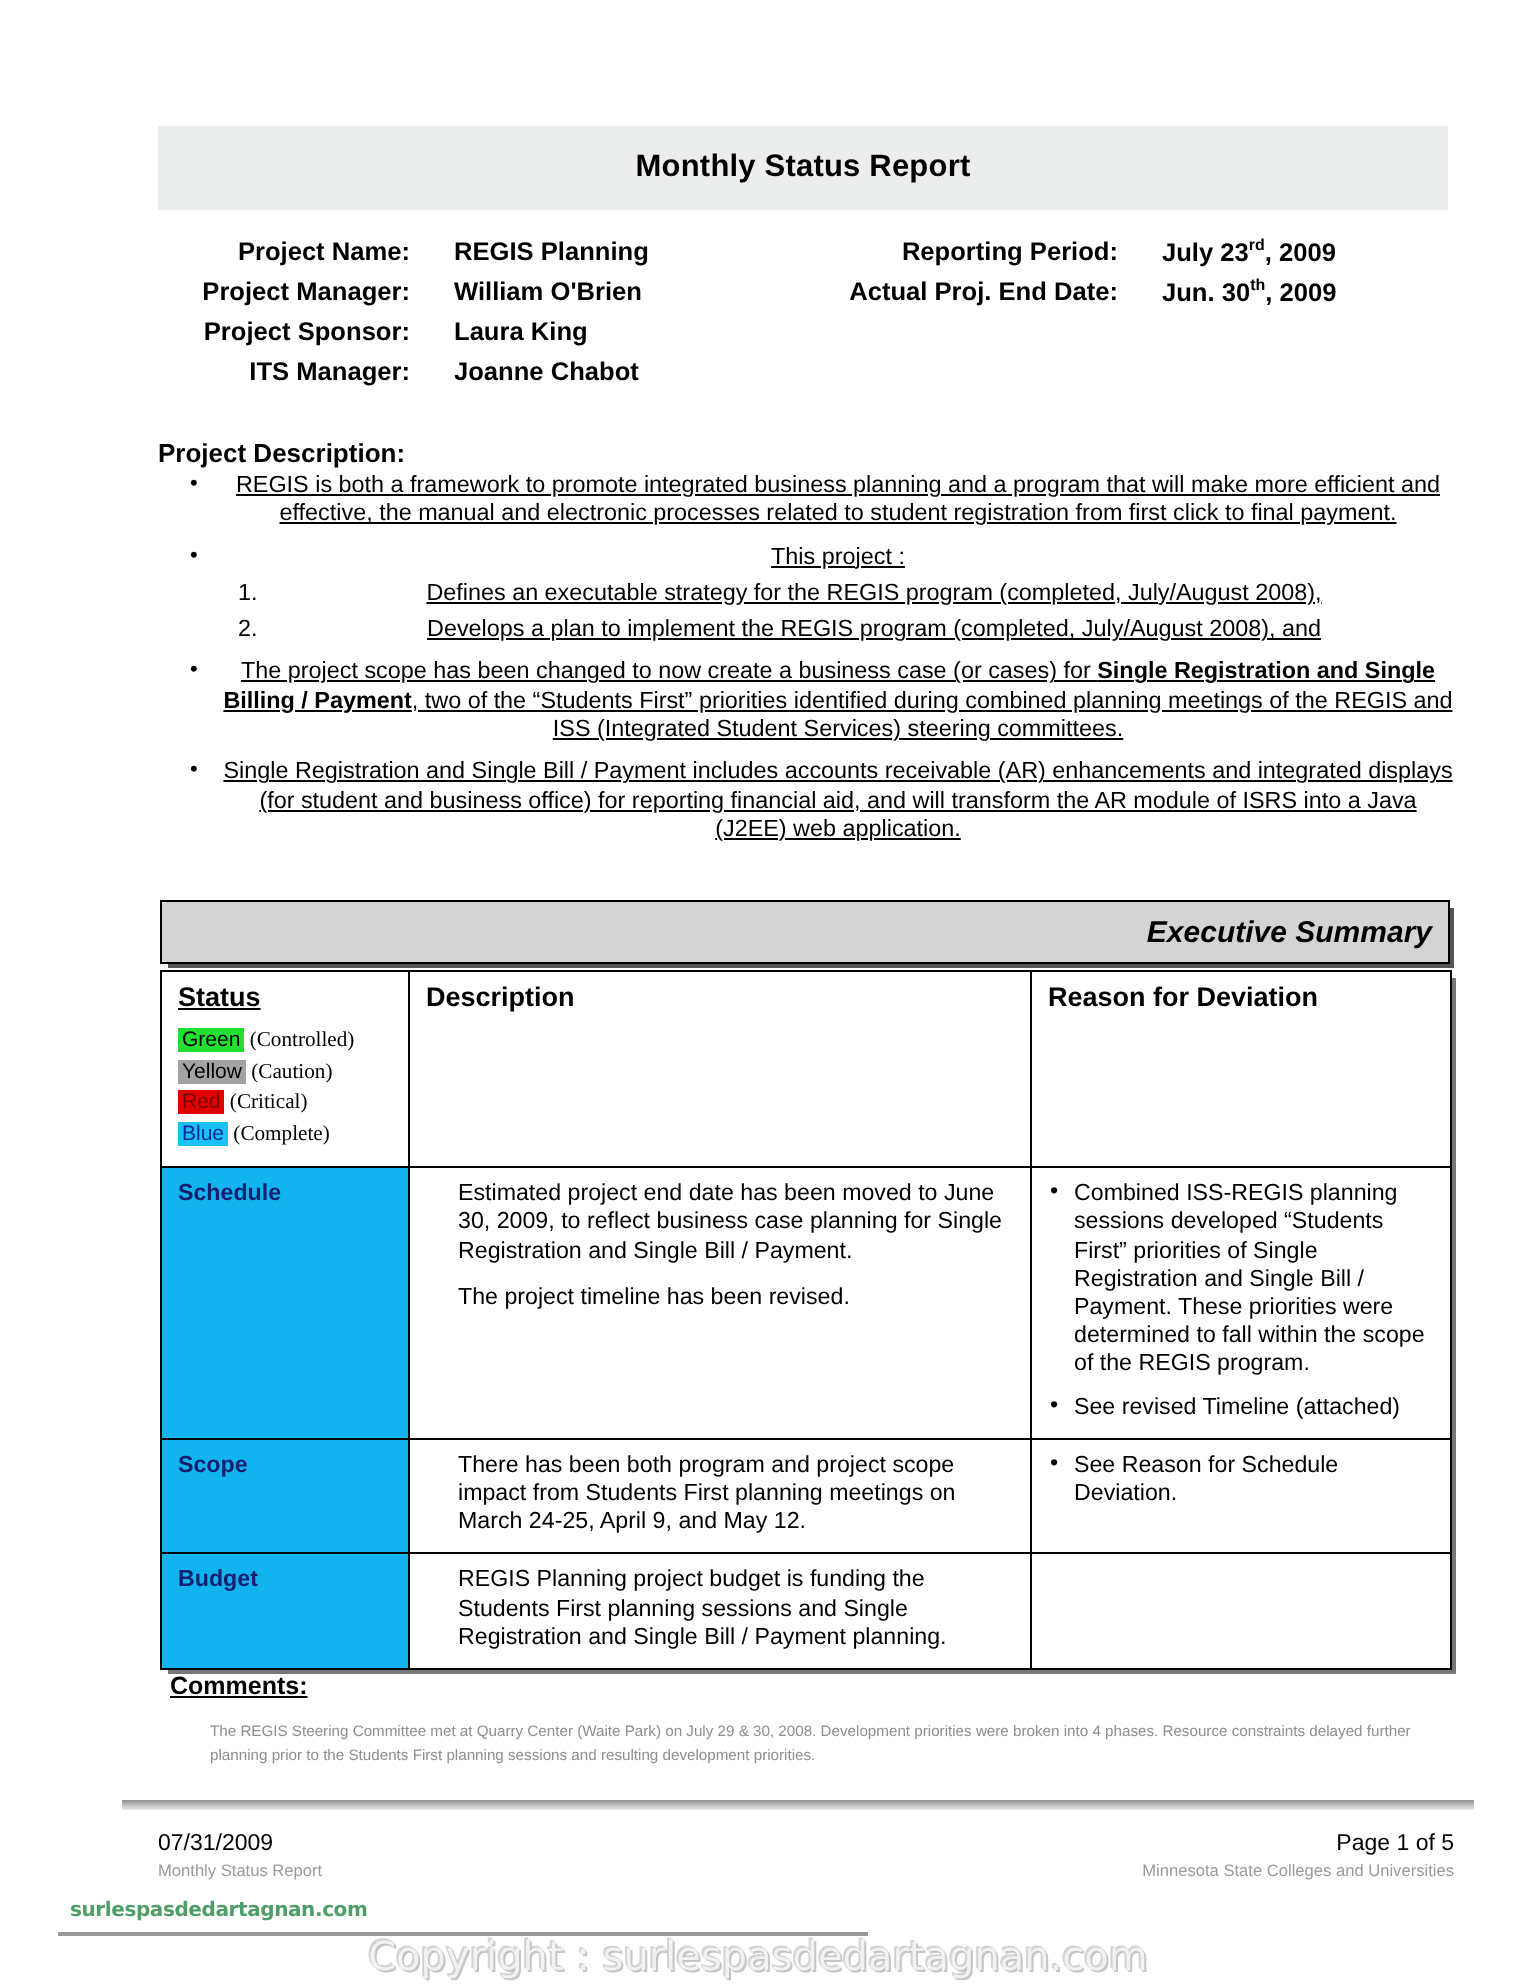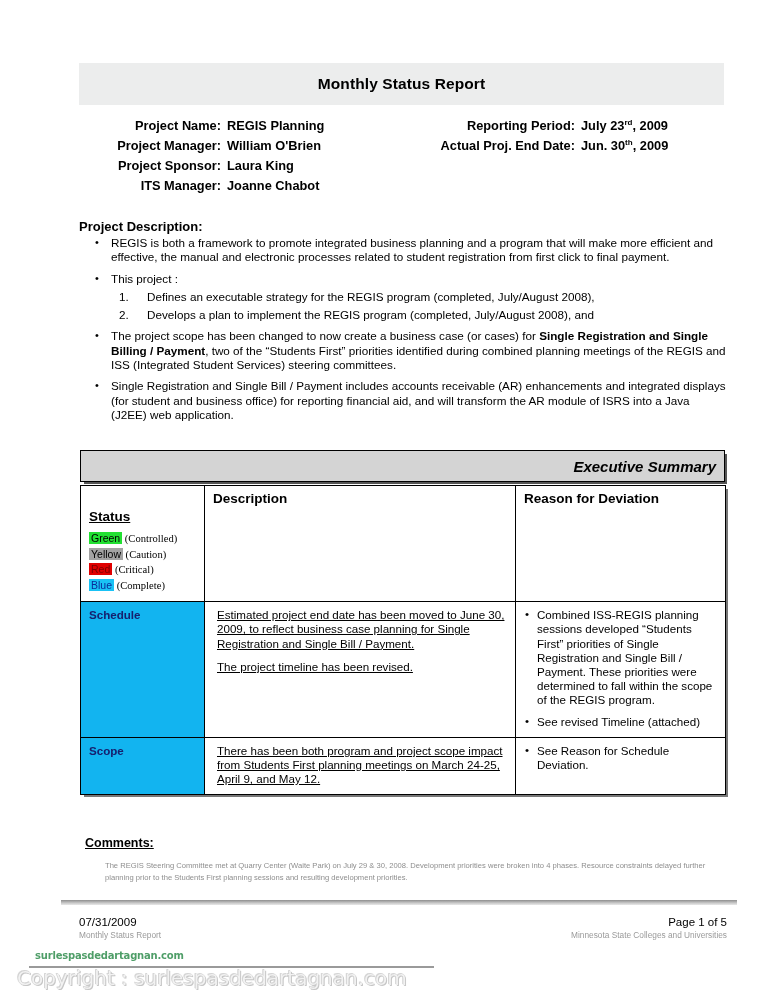--- a/index.html
+++ b/index.html
@@ -25,36 +25,36 @@
     font-size:15.5px; font-weight:bold; letter-spacing:.1px;
   }
 
   
   .hdr{ position:absolute; left:62px; top:118px; width:648px; }
   .hdr-cols{ display:flex; }
   .hdr-col{ }
   .hdr-col.left{ width:330px; }
   .hdr-col.right{ width:318px; }
   .frow{ display:flex; height:20px; align-items:baseline; font-size:12.8px; font-weight:bold; }
-  .frow .lab{ text-align:right; padding-right:6px; white-space:nowrap; }
+  .frow .lab{ text-align:right; padding-right:22px; white-space:nowrap; }
   .frow .val{ text-align:left; white-space:nowrap; }
   .hdr-col.left .lab{ width:148px; }
   .hdr-col.right .lab{ width:172px; }
   .hdr-col.right .frow{ justify-content:flex-start; }
   sup{ font-size:8px; vertical-align:super; }
 
   
   .pd-title{
     position:absolute; left:62px; top:219px;
     font-size:13px; font-weight:bold;
   }
   .pd-list{ position:absolute; left:62px; top:236px; width:648px; }
   .bul{
     position:relative; padding-left:32px; margin-bottom:7px;
-    font-size:11.7px; line-height:14.3px; text-align:left;
+    font-size:11.7px; line-height:14.3px; text-align:center;text-decoration:underline;
   }
   .bul::before{
     content:"\2022"; position:absolute; left:16px; top:-1px; font-size:11px;
   }
   .numlist{ margin:4px 0 0 0; padding:0; list-style:none; }
   .numlist li{
     position:relative; padding-left:36px; margin-bottom:4px;
     font-size:11.7px; line-height:14.3px;
   }
   .numlist li .num{ position:absolute; left:8px; top:0; }
@@ -77,30 +77,30 @@
     box-shadow:3px 3px 0 -1px #777;
   }
   table.exec td{
     border:1.3px solid #000;
     vertical-align:top;
     padding:6px 7px 8px 8px;
     font-size:11.6px; line-height:14.2px;
   }
   col.c1{ width:124px; } col.c2{ width:311px; } col.c3{ width:210px; }
 
-  .th-status{ font-size:13.5px; font-weight:bold; text-decoration:underline;margin-top:18px; }
+  .th-status{ font-size:13.5px; font-weight:bold; text-decoration:underline; }
   .th-plain{ font-size:13.5px; font-weight:bold; }
   .legend{ margin-top:7px; }
   .legend .lrow{ font-size:10.6px; line-height:15.5px; font-family:"Liberation Serif", serif; }
   .sw{ font-weight:normal; padding:0 2px; font-family:"Liberation Sans", sans-serif; font-size:10.5px; }
 
   td.statcell{ background:#12b4f0; font-size:12px; font-weight:bold; color:#1a1a6e; padding-top:7px; }
   td.statcell .sname{ color:#16206e; }
 
-  .cellp{ margin:0 0 9px 4px;text-decoration:underline; }
+  .cellp{ margin:0 0 9px 16px; }
   .cellp:last-child{ margin-bottom:0; }
   ul.cellul{ margin:0; padding:0; list-style:none; }
   ul.cellul li{
     position:relative; padding-left:13px; margin-bottom:7px;
     line-height:14.2px;
   }
   ul.cellul li:last-child{ margin-bottom:0; }
   ul.cellul li::before{ content:"\2022"; position:absolute; left:1px; top:-1px; }
 
   
@@ -132,20 +132,21 @@
     font-size:10px; font-weight:bold; color:#4f9e68;
     font-family:"DejaVu Sans", sans-serif;
     letter-spacing:-.2px;
   }
   .wm-rule{
     position:absolute; left:12px; top:966px; width:405px; height:2px;
     background:#9a9a9a;
   }
   .wm-copy{
     position:absolute; left:0; top:966px; width:724px;
+    text-align:center;
     font-size:20px; color:#f2f2f2;
     font-family:"DejaVu Sans", sans-serif;
     text-shadow:0 0 1px #b4b4b4, 1px 1px 0 #c8c8c8, -1px -1px 0 #d8d8d8;
   }
 </style>
 </head>
 <body>
 
 <div class="page">
 
@@ -242,20 +243,27 @@
             <td class="statcell" style="background: rgb(18, 180, 240);"><span class="sname">Scope</span></td>
             <td>
               <p class="cellp">There has been both program and project scope impact from Students First planning meetings on March 24-25, April 9, and May 12.</p>
             </td>
             <td>
               <ul class="cellul">
                 <li>See Reason for Schedule Deviation.</li>
               </ul>
             </td>
           </tr>
+          <tr>
+            <td class="statcell" style="background: rgb(18, 180, 240);"><span class="sname">Budget</span></td>
+            <td>
+              <p class="cellp">REGIS Planning project budget is funding the Students First planning sessions and Single Registration and Single Bill / Payment planning.</p>
+            </td>
+            <td></td>
+          </tr>
         </tbody>
     </table>
   </div>
 
   <div class="comments-h">Comments:</div>
   <div class="comments-b">The REGIS Steering Committee met at Quarry Center (Waite Park) on July 29 &amp; 30, 2008.  Development priorities were broken into 4 phases.  Resource constraints delayed further planning prior to the Students First planning sessions and resulting development priorities.</div>
 
   <div class="divider"></div>
   <div class="foot">
     <div class="foot-row">

